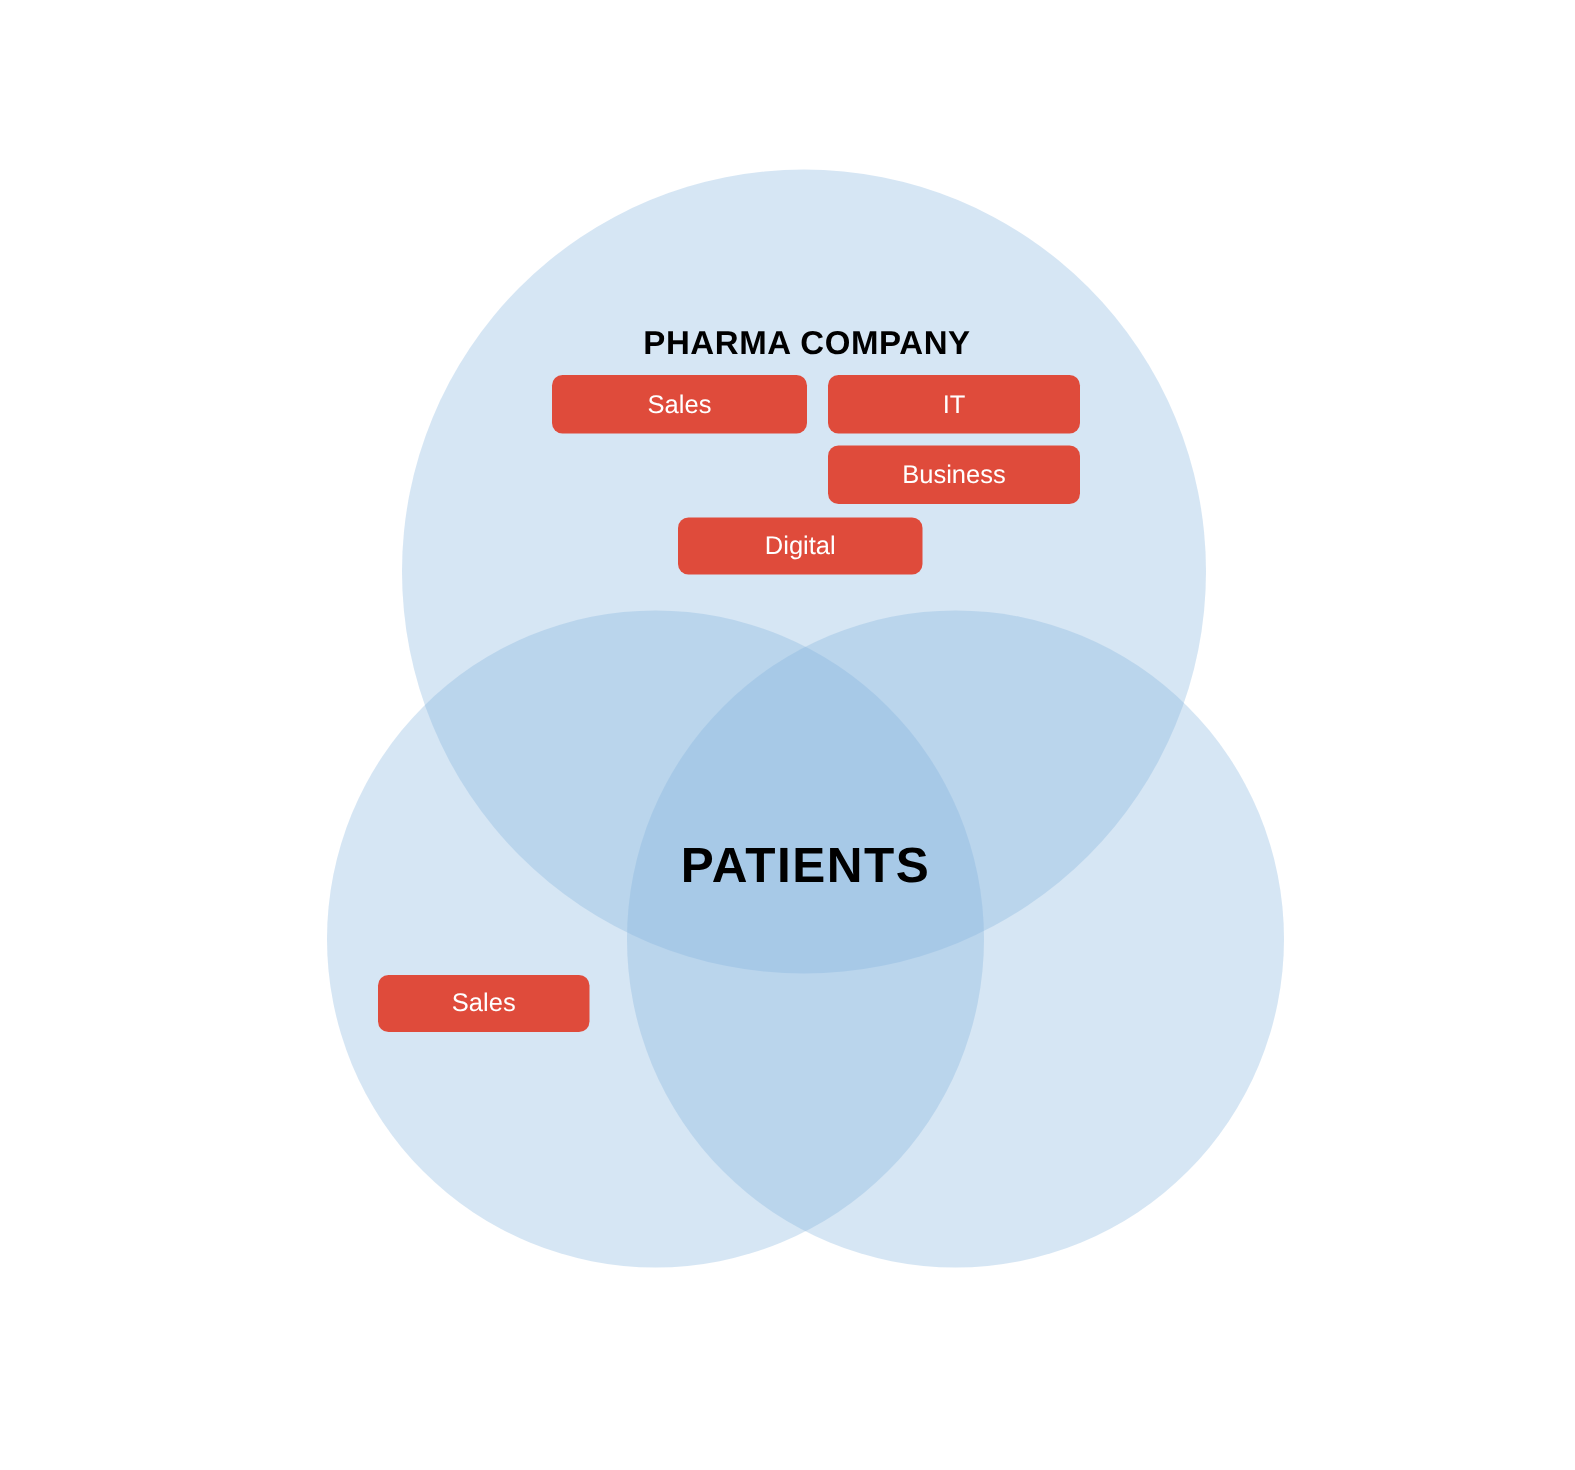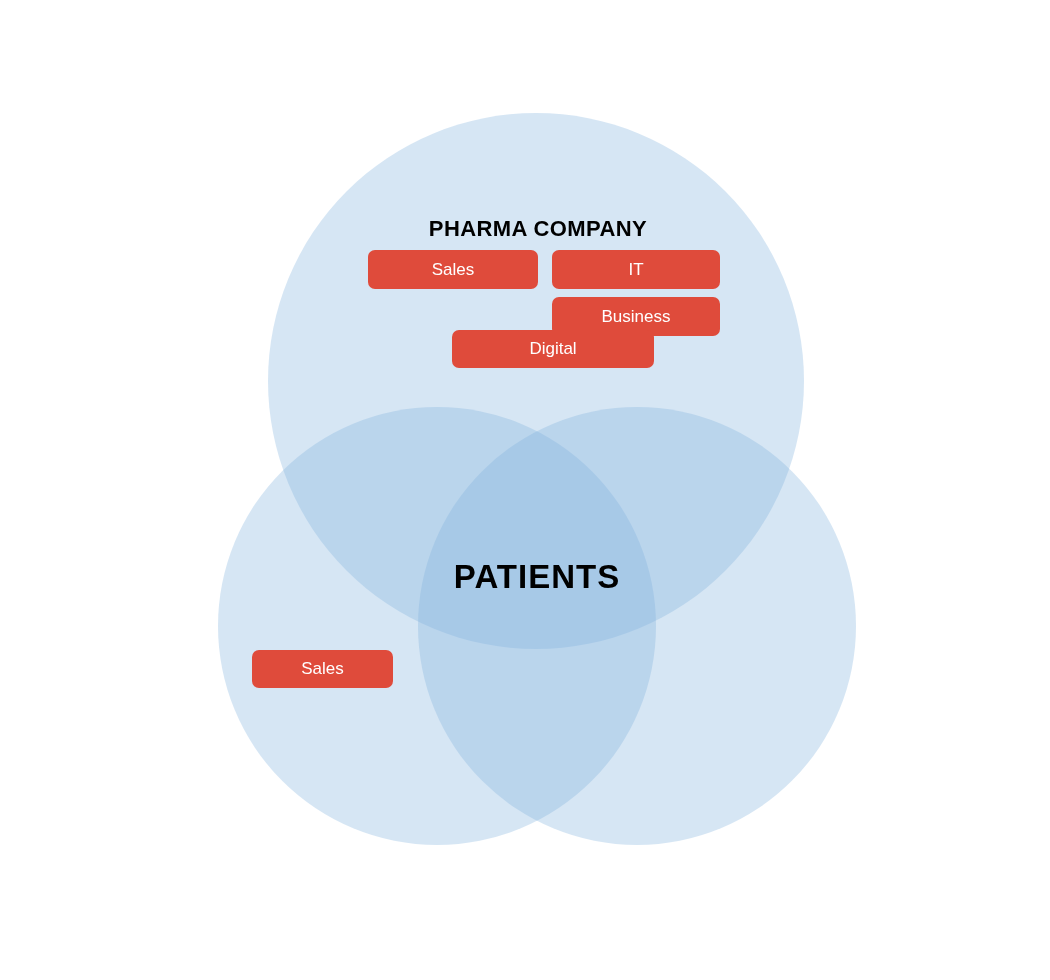--- a/index.html
+++ b/index.html
@@ -57,21 +57,21 @@
     border: none;
     border-radius: 7px;
     font-family: "Liberation Sans", sans-serif;
     font-size: 17px;
     cursor: pointer;
   }
   .btn-sales        { left: 352px; top: 250px; width: 170px; height: 39px; }
   .btn-it           { left: 536px; top: 250px; width: 168px; height: 39px; }
   .btn-marketing    { left: 352px; top: 297px; width: 170px; height: 39px; }
   .btn-business     { left: 536px; top: 297px; width: 168px; height: 39px; }
-  .btn-digital      { left: 436px; top: 330px; width: 202px; height: 38px; }
+  .btn-digital      { left: 436px; top: 345px; width: 163px; height: 38px; }
   .btn-hcps         { left: 236px; top: 650px; width: 141px; height: 38px; }
   .btn-distributors { left: 667px; top: 651px; width: 141px; height: 38px; }
 </style>
 </head>
 <body>
 
 <div class="stage">
 
   <div class="circle circle-top"></div>
   <div class="circle circle-left"></div>

